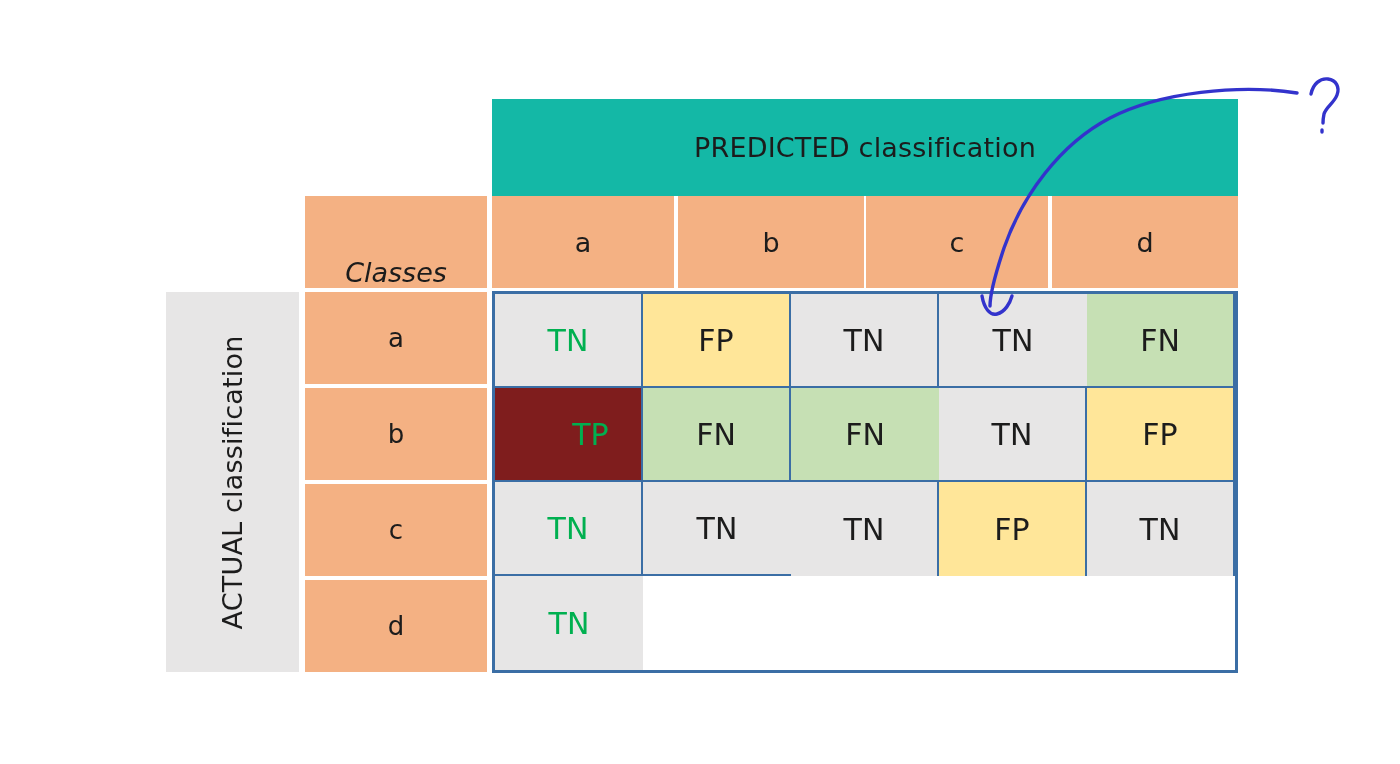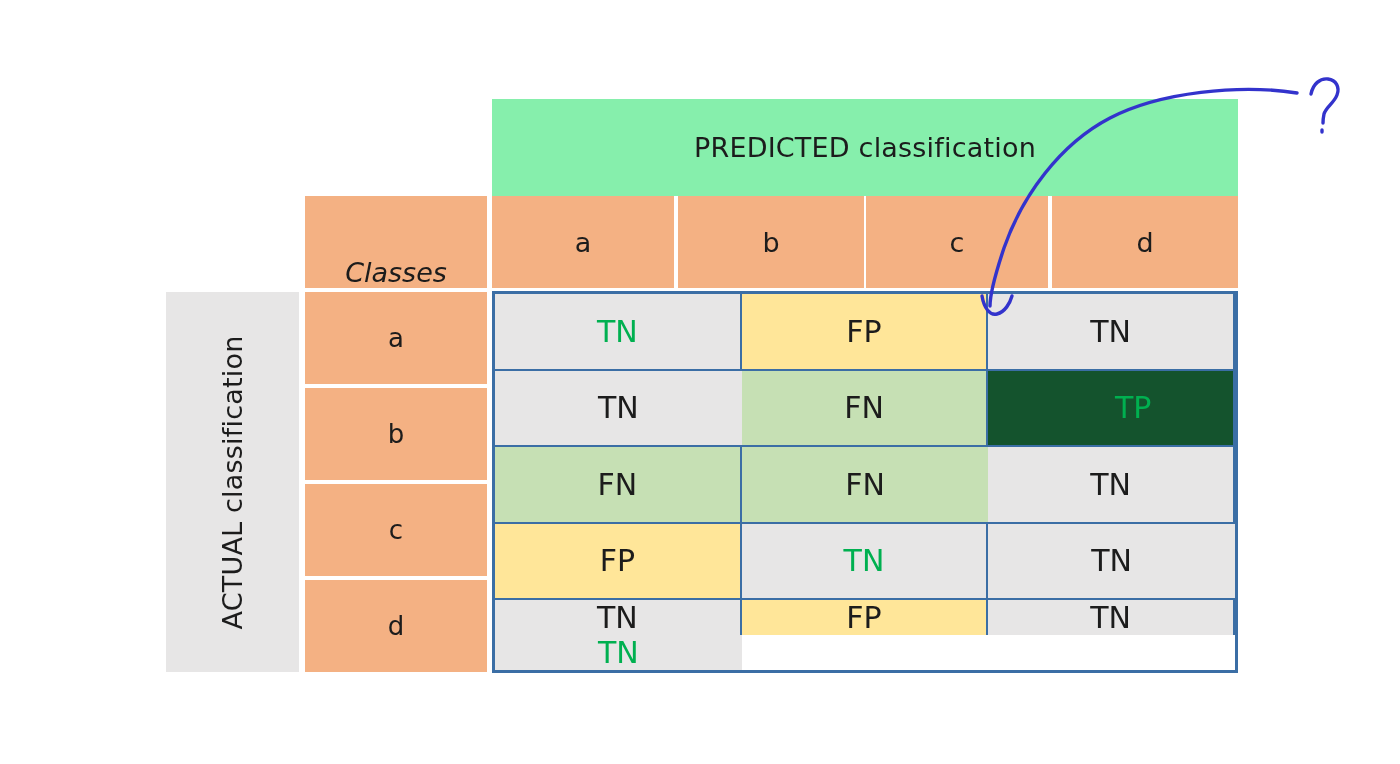--- a/index.html
+++ b/index.html
@@ -27,21 +27,21 @@
   .panel {
     position: absolute;
     box-sizing: border-box;
   }
 
   .predicted-banner {
     left: 492px;
     top: 99px;
     width: 746px;
     height: 97px;
-    background: #86efac;
+    background: #14b8a6;
     display: flex;
     align-items: center;
     justify-content: center;
     font-size: 27px;
     letter-spacing: 0.2px;
     color: #1c1c1c;
   }
 
   .actual-banner {
     left: 166px;
@@ -102,21 +102,21 @@
   
   .matrix {
     position: absolute;
     left: 492px;
     top: 291px;
     width: 746px;
     height: 382px;
     box-sizing: border-box;
     border: 3px solid #3b6ea5;
     display: grid;
-    grid-template-columns: repeat(3, 1fr);
+    grid-template-columns: repeat(5, 1fr);
     grid-template-rows: repeat(4, 1fr);
   }
   .cell {
     box-sizing: border-box;
     border-right: 2px solid #3b6ea5;
     border-bottom: 2px solid #3b6ea5;
     display: flex;
     align-items: center;
     justify-content: center;
     font-size: 30px;
@@ -177,21 +177,21 @@
   <div class="panel row-header" style="top:580px;">
     <span>d</span>
   </div>
 
   <div class="matrix" id="matrix-body">
       <div class="cell" style="background: rgb(231, 230, 230); color: rgb(0, 176, 80);">TN</div>
       <div class="cell" style="background: rgb(255, 230, 153); color: rgb(28, 28, 28);">FP</div>
       <div class="cell" style="background: rgb(231, 230, 230); color: rgb(28, 28, 28);">TN</div>
       <div class="cell lastcol" style="background: rgb(231, 230, 230); color: rgb(28, 28, 28);">TN</div>
       <div class="cell" style="background: rgb(198, 224, 180); color: rgb(28, 28, 28);">FN</div>
-      <div class="cell" style="background: #14532d; color: rgb(0, 176, 80); padding-left: 45px;">TP</div>
+      <div class="cell" style="background: #7f1d1d; color: rgb(0, 176, 80); padding-left: 45px;">TP</div>
       <div class="cell" style="background: rgb(198, 224, 180); color: rgb(28, 28, 28);">FN</div>
       <div class="cell lastcol" style="background: rgb(198, 224, 180); color: rgb(28, 28, 28);">FN</div>
       <div class="cell" style="background: rgb(231, 230, 230); color: rgb(28, 28, 28);">TN</div>
       <div class="cell" style="background: rgb(255, 230, 153); color: rgb(28, 28, 28);">FP</div>
       <div class="cell" style="background: rgb(231, 230, 230); color: rgb(0, 176, 80);">TN</div>
       <div class="cell lastcol" style="background: rgb(231, 230, 230); color: rgb(28, 28, 28);">TN</div>
       <div class="cell lastrow" style="background: rgb(231, 230, 230); color: rgb(28, 28, 28);">TN</div>
       <div class="cell lastrow" style="background: rgb(255, 230, 153); color: rgb(28, 28, 28);">FP</div>
       <div class="cell lastrow" style="background: rgb(231, 230, 230); color: rgb(28, 28, 28);">TN</div>
       <div class="cell lastcol lastrow" style="background: rgb(231, 230, 230); color: rgb(0, 176, 80);">TN</div>

